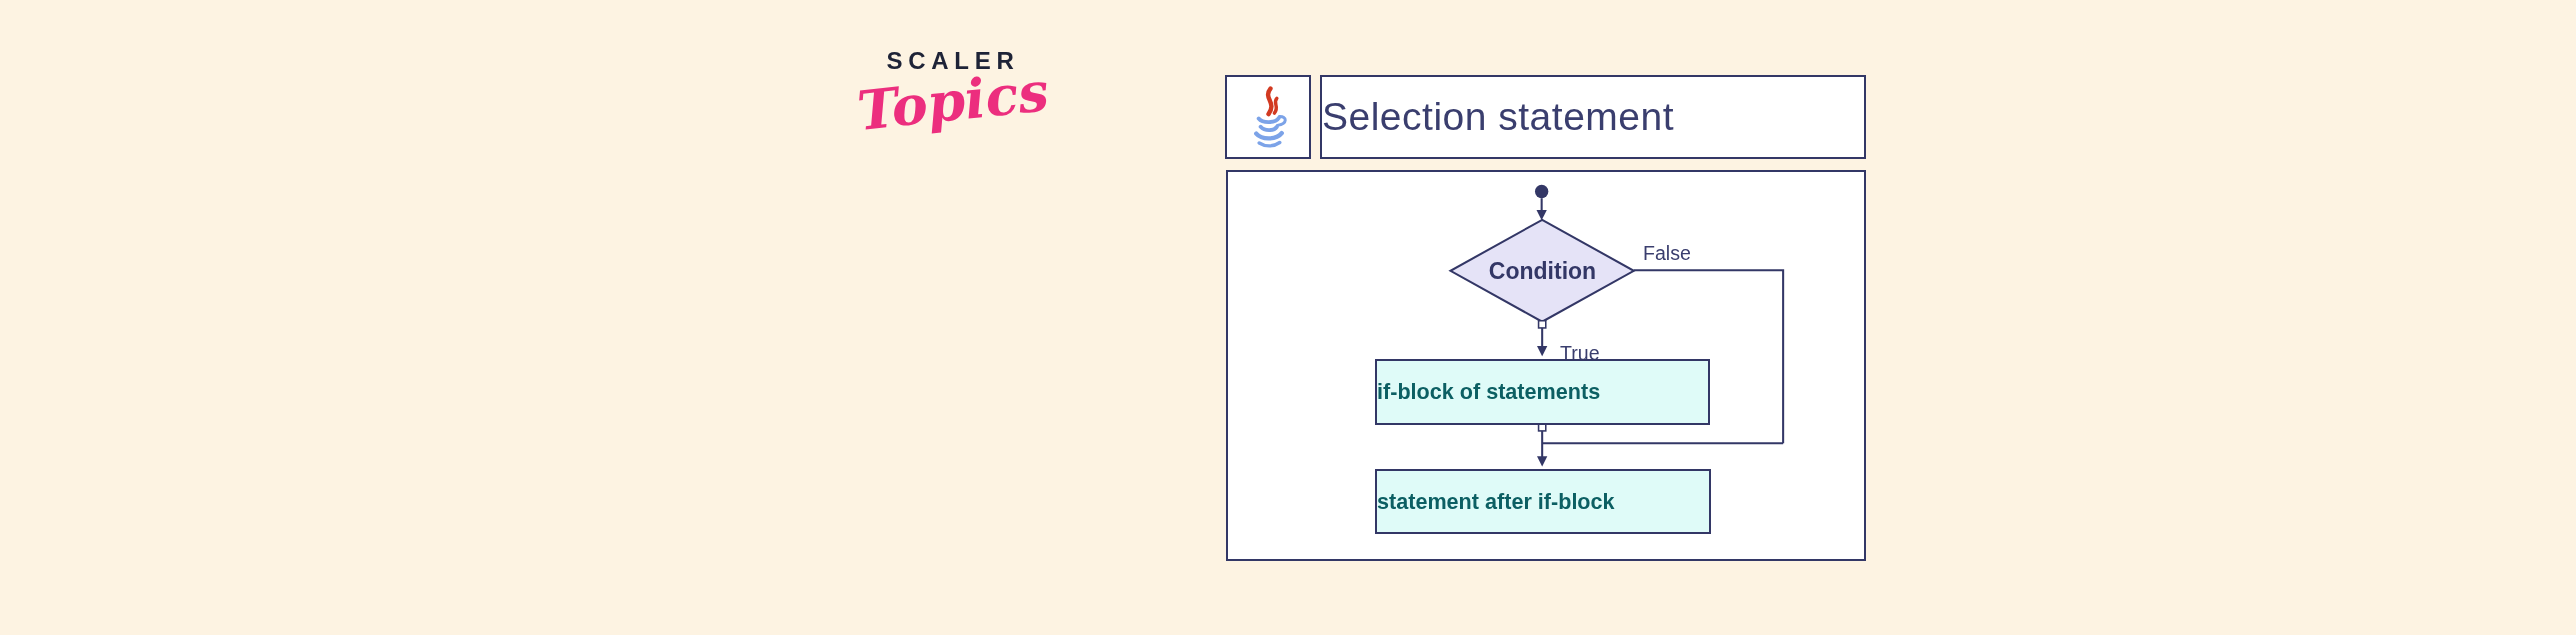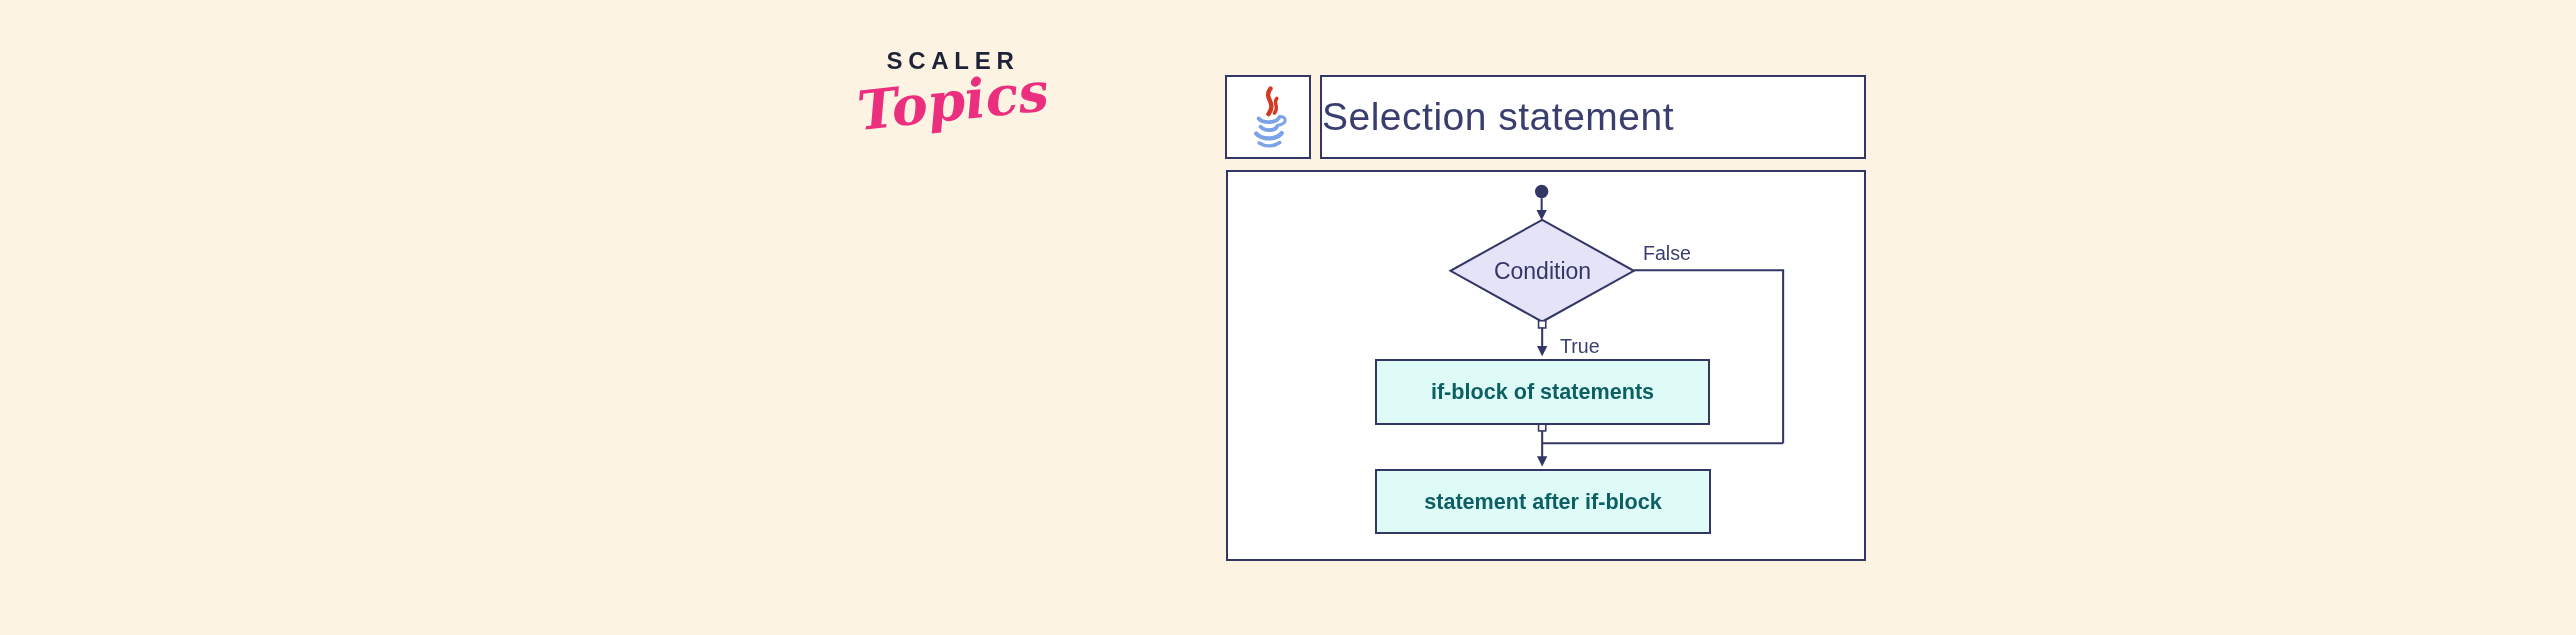--- a/index.html
+++ b/index.html
@@ -29,27 +29,27 @@
   .flow{position:absolute;left:1226px;top:170px;width:640px;height:391px;
     background:var(--white);border:2.6px solid var(--navy)}
   .flow svg.connectors{position:absolute;left:-2.6px;top:-2.6px}
   .navy-fill{fill:var(--navy)}
   .navy-line{stroke:var(--navy);stroke-width:4;fill:none}
   .diamond-shape{fill:var(--lavender);stroke:var(--navy);stroke-width:4}
   .conn-square{fill:var(--white);stroke:var(--navy);stroke-width:3}
 
   .diamond-label{position:absolute;left:223px;top:48px;width:183px;height:102px;
     display:flex;align-items:center;justify-content:center;
-    font-size:23px;font-weight:400;color:var(--navy);pointer-events:none}
+    font-size:23px;font-weight:700;color:var(--navy);pointer-events:none}
   .branch-label{position:absolute;font-size:19.6px;color:var(--title-text);line-height:1}
   .branch-label.false{left:415px;top:72px;width:103px;}
-  .branch-label.true{left:332px;top:165px}
+  .branch-label.true{left:332px;top:172px}
 
   .proc{position:absolute;background:var(--cyan);border:2.1px solid var(--navy);
-    display:flex;align-items:center;justify-content:center}
+    display:flex;align-items:center;}
   .proc span{font-size:21.6px;font-weight:700;color:var(--teal)}
   .proc.if{left:147px;top:187px;width:335px;height:66px}
   .proc.after{left:147px;top:297px;width:336px;height:65px}
 </style>
 </head>
 <body>
 
 <div class="page">
 
   <div class="brand">

